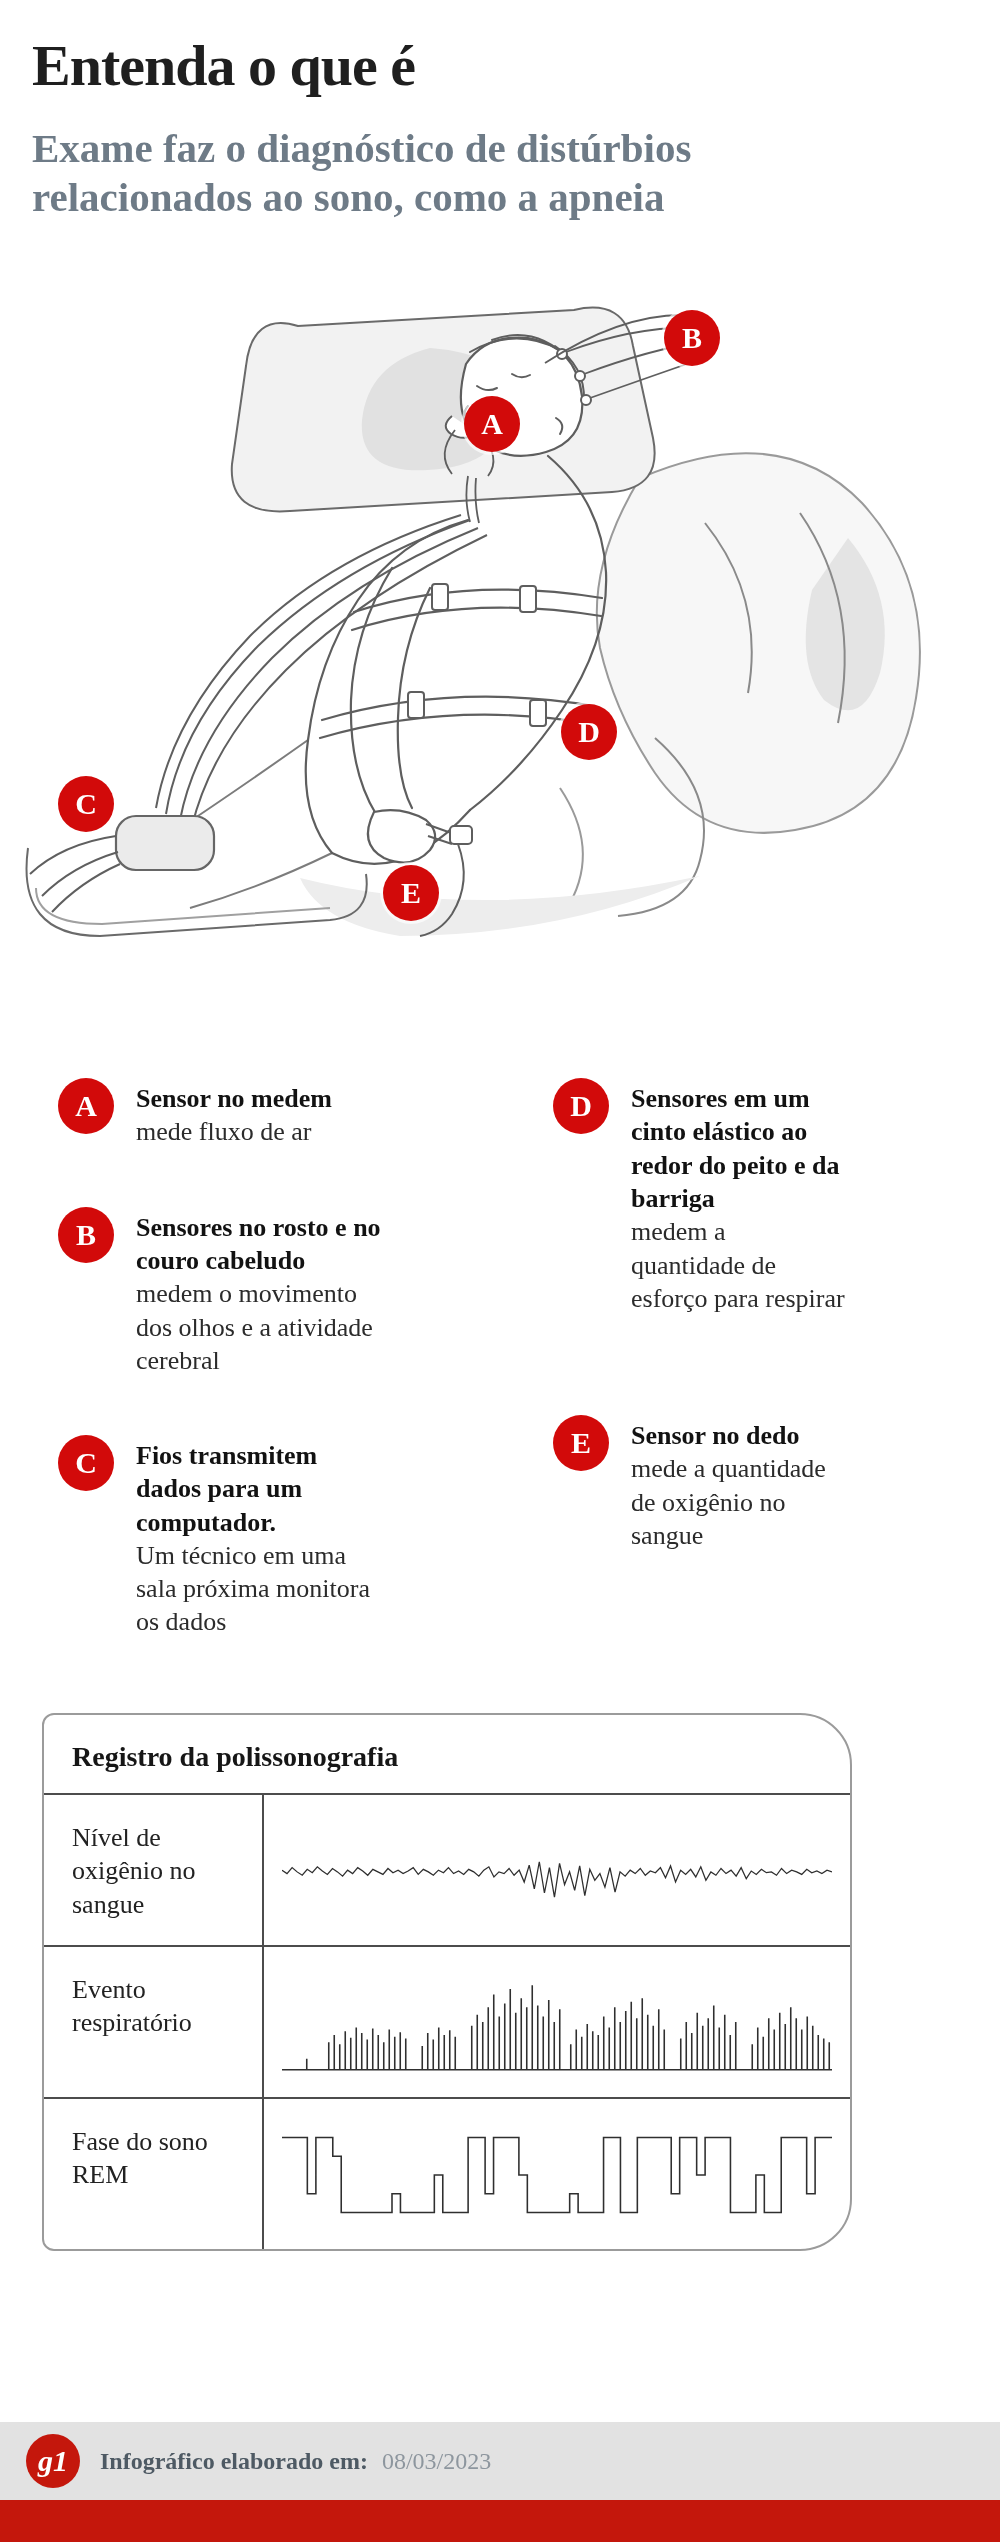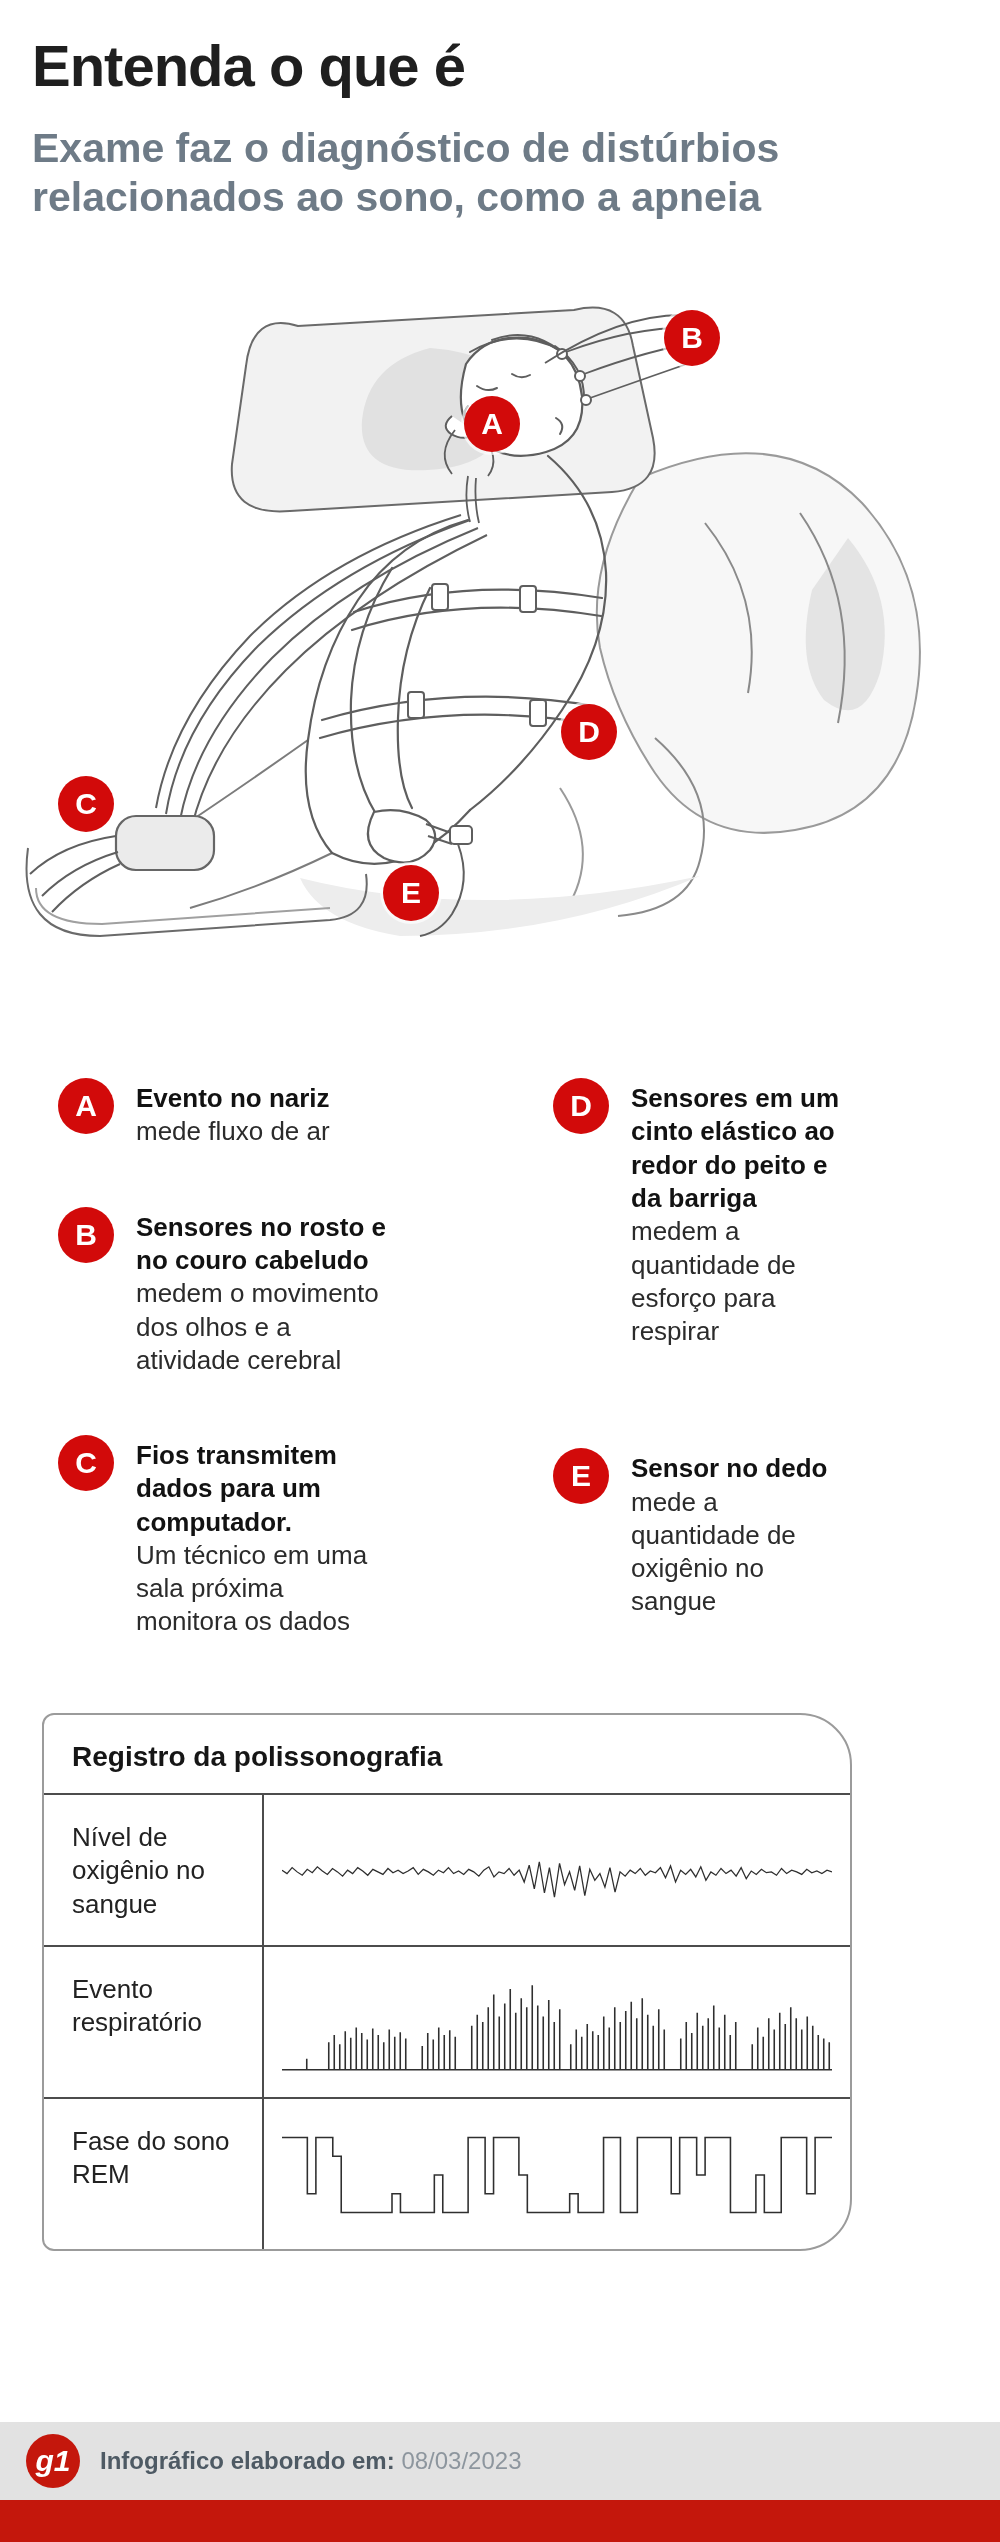--- a/index.html
+++ b/index.html
@@ -1,20 +1,20 @@
 <!DOCTYPE html>
 <html style="--brand: #c4170c; --red: #d20a0a; --title: #1f1f1f; --subtitle: #6e7b87; --footer-bg: #e2e2e2; --line: #4c4c4c; --border: #9b9b9b;"><head>
 <meta charset="utf-8">
 <style>
   * { margin:0; padding:0; box-sizing:border-box; }
   html,body { background:#fff; }
   body { font-family:"Liberation Sans", sans-serif; color:#2e2e2e; }
   .page {
     width:1000px; height:2542px; margin:0 auto; background:#fff;
-    display:flex; flex-direction:column; position:relative; overflow:hidden;
+    display:flex; flex-direction:column; position:relative; overflow:hidden;font-family:Liberation Serif, serif;
   }
 
   
   header { padding:34px 34px 0 32px; }
   .title { font-size:58px; font-weight:800; line-height:1.1; letter-spacing:-1px; color:var(--title,#1f1f1f); }
   .subtitle { margin-top:26px; font-size:41px; font-weight:700; line-height:1.2; color:var(--subtitle,#6e7b87); }
 
   
   .illustration { position:relative; width:1000px; height:740px; margin-top:46px; }
   .illustration svg { width:100%; height:100%; display:block; }
@@ -59,21 +59,21 @@
   footer {
     margin-top:auto; height:78px; background:var(--footer-bg,#e2e2e2);
     display:flex; align-items:center; gap:20px; padding:10px 26px;
   }
   .g1-logo {
     width:54px; height:54px; border-radius:50%; background:var(--brand,#c4170c);
     color:#fff; font-weight:800; font-size:30px; font-style:italic;
     display:flex; align-items:center; justify-content:center;
   }
   .footer-caption { font-size:24px; color:#8d969e; }
-  .footer-caption strong { color:#4e5a64; font-weight:700; margin-right:0; }
+  .footer-caption strong { color:#4e5a64; font-weight:700; margin-right:8px; }
   .bottom-bar { height:42px; background:var(--brand,#c4170c); }
 </style>
 </head>
 <body>
 
 <div class="page">
 
   <header>
     <h1 class="title">
       <span>Entenda o que é</span><br>
@@ -182,21 +182,21 @@
     <div class="marker marker-c">C</div>
     <div class="marker marker-d">D</div>
     <div class="marker marker-e">E</div>
   </div>
 
   <section class="legend">
     <div class="legend-col left">
       <div class="legend-item">
         <span class="badge">A</span>
         <p class="legend-text">
-          <strong>Evento no nariz</strong>
+          <strong>Sensor no medem</strong>
           <span>mede fluxo de ar</span>
         </p>
       </div>
       <div class="legend-item">
         <span class="badge">B</span>
         <p class="legend-text">
           <strong>Sensores no rosto e no couro cabeludo</strong>
           <span>medem o movimento dos olhos e a atividade cerebral</span>
         </p>
       </div>

